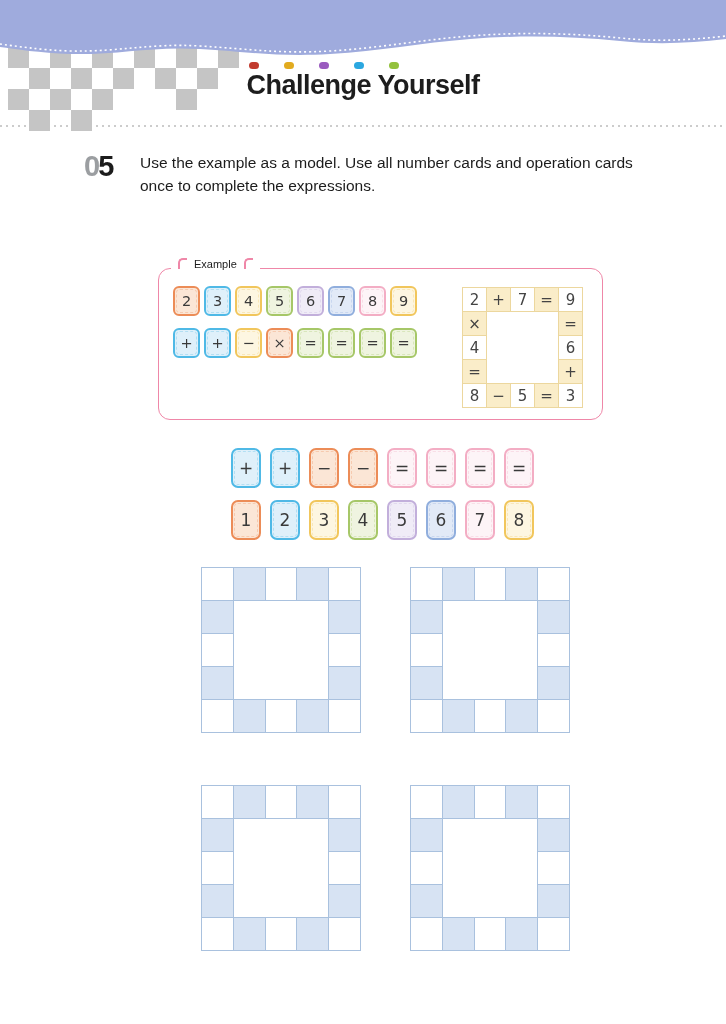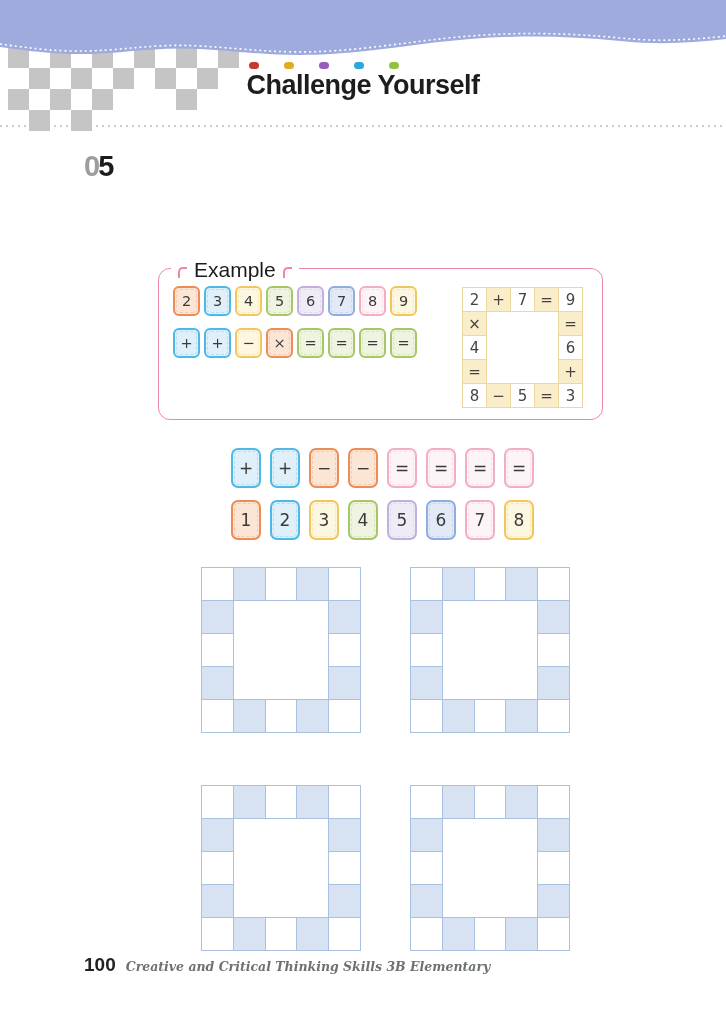--- a/index.html
+++ b/index.html
@@ -29,21 +29,21 @@
   .qnum::first-letter{color:#9b9ea1;}
   .qtext{position:absolute; left:140px; top:151px; width:498px; font-size:15.5px; line-height:23px;}
   .qtext p{margin:0;}
   
   .example-box{
     position:absolute; left:158px; top:268px; width:443px; height:150px;
     border:1.5px solid #ef87a8; border-radius:12px; background:#fff;
   }
   .example-label{
     position:absolute; left:12px; top:-11px; background:#fff; padding:0 7px;
-    font-size:21px; font-weight:500; color:#1c1c1c; white-space:nowrap;
+    font-size:11px; font-weight:500; color:#1c1c1c; white-space:nowrap;
   }
   .example-label::before,.example-label::after{
     content:""; display:inline-block; width:7px; height:9px;
     border-left:2px solid #ef87a8; border-top:2px solid #ef87a8; border-top-left-radius:5px;
     vertical-align:-1px;
   }
   .example-label::before{margin-right:7px;}
   .example-label::after{margin-left:7px;}
   
   .cards{position:absolute; display:grid;}
@@ -125,20 +125,21 @@
       <span class="dot" style="background: rgb(194, 59, 46);"></span>
       <span class="dot" style="background: rgb(226, 171, 31);"></span>
       <span class="dot" style="background: rgb(154, 91, 191);"></span>
       <span class="dot" style="background: rgb(43, 167, 224);"></span>
       <span class="dot" style="background: rgb(147, 193, 61);"></span>
     </div>
   <h1 class="page-title">Challenge Yourself</h1>
 
   <div class="qnum">05</div>
   <div class="qtext">
+    <p>Use the example as a model. Use all number cards and operation cards once to complete the expressions.</p>
   </div>
 
   <div class="example-box">
     <span class="example-label">Example</span>
     <div class="cards cards-small ex-numbers">
         <span class="card" style="--bc: #ec8c57; --fc: #fbe6d6;">2</span>
         <span class="card" style="--bc: #4fb9e6; --fc: #dff0fa;">3</span>
         <span class="card" style="--bc: #f1c65c; --fc: #fdf6e1;">4</span>
         <span class="card" style="--bc: #a6c768; --fc: #eff4e0;">5</span>
         <span class="card" style="--bc: #c2afdb; --fc: #f0ecf7;">6</span>
@@ -370,18 +371,14 @@
             <td class="white"></td>
             <td class="blue"></td>
             <td class="white"></td>
             <td class="blue"></td>
             <td class="white"></td>
           </tr>
         </tbody>
       </table>
     </div>
 
-  <div class="footer">
-    <span class="page-number">100</span>
-    <span class="book-title">Creative and Critical Thinking Skills 3B Elementary</span>
-  </div>
 
 </div>
 
 </body></html>

